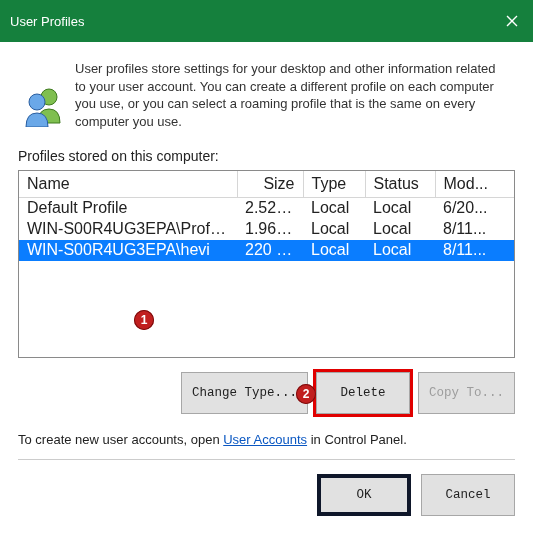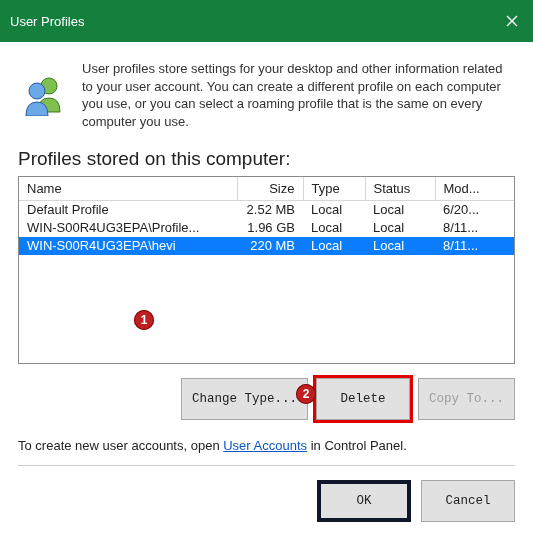--- a/index.html
+++ b/index.html
@@ -30,41 +30,41 @@
     justify-content: center;
     cursor: pointer;
   }
   .titlebar .close svg { stroke: #fff; stroke-width: 1.3; }
   .dialog-body {
     padding: 14px 18px 16px 18px;
     color: #222;
   }
   .intro {
     display: flex;
-    align-items: center;
-    gap: 16px;
+    align-items: flex-end;
+    gap: 9px;
     margin: 4px 8px 18px 4px;
   }
   .intro .icon { flex: 0 0 44px; }
   .intro .text { font-size: 13px; line-height: 1.35; color: #333; }
   .list-label {
-    font-size: 19px;
+    font-size: 14px;
     margin: 4px 0 6px 0;
   }
   .grid-wrap {
     border: 1px solid #8a8a8a;
     background: #fff;
     height: 188px;
     position: relative;
   }
   table.profiles {
     width: 100%;
     border-collapse: collapse;
     table-layout: fixed;
-    font-size: 13px;
+    font-size: 16px;
   }
   table.profiles th {
     text-align: left;
     font-weight: 400;
     background: #fff;
     border-right: 1px solid #d6d6d6;
     border-bottom: 1px solid #d6d6d6;
     padding: 4px 8px;
     color: #222;
     white-space: nowrap;

